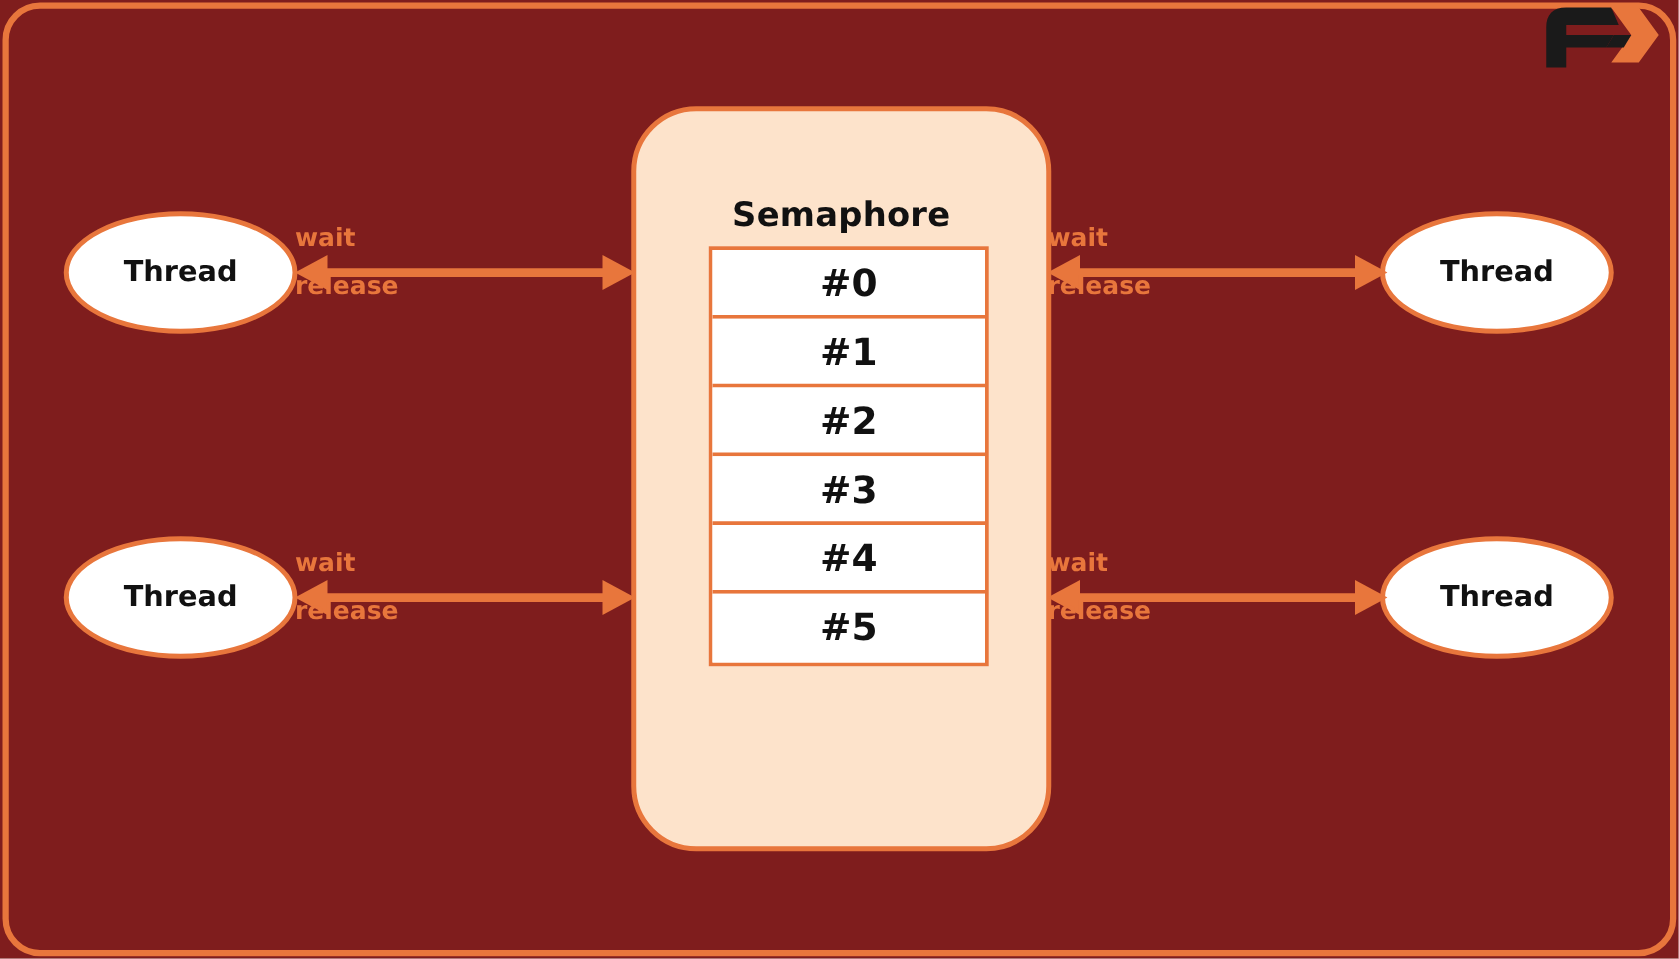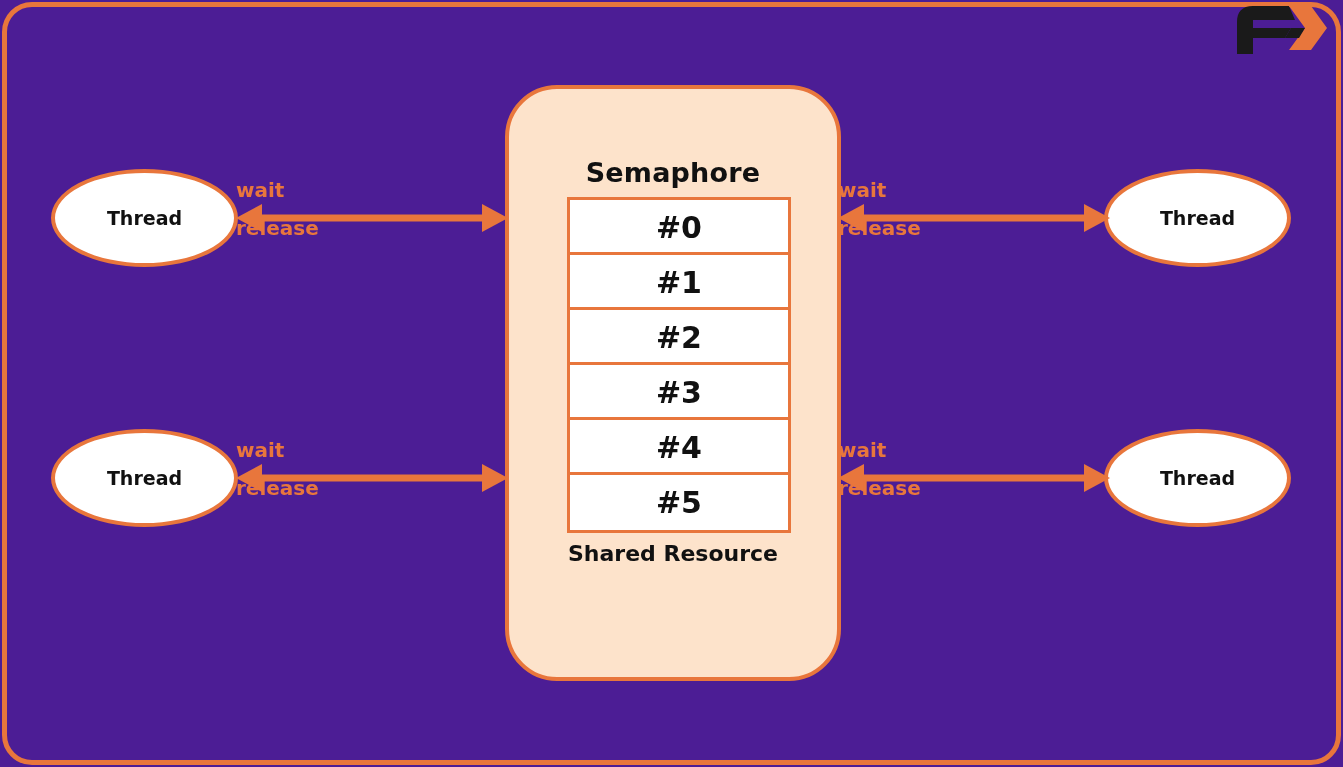--- a/index.html
+++ b/index.html
@@ -6,21 +6,21 @@
     margin: 0; padding: 0;
     background: #ffffff;
   }
   body {
     font-family: "DejaVu Sans", sans-serif;
   }
   #canvas {
     position: relative;
     width: 1343px;
     height: 767px;
-    background: #4c1d95;
+    background: #7f1d1d;
     overflow: hidden;
   }
   
   .frame {
     position: absolute;
     left: 2px; top: 2px;
     width: 1339px; height: 763px;
     box-sizing: border-box;
     border: 5px solid #E8763C;
     border-radius: 30px;
@@ -90,21 +90,21 @@
     height: 98px;
     box-sizing: border-box;
     border: 4px solid #E8763C;
     border-radius: 50%;
     background: #ffffff;
     display: flex;
     align-items: center;
     justify-content: center;
   }
   .thread-label {
-    font-size: 19px;
+    font-size: 23px;
     font-weight: bold;
     color: #111111;
     text-align: right;
   }
   .thread.tl { left: 51px;   top: 169px; }
   .thread.bl { left: 51px;   top: 429px; }
   .thread.tr { left: 1104px; top: 169px; }
   .thread.br { left: 1104px; top: 429px; }
   
   .conn {
@@ -147,21 +147,20 @@
 
     <div class="slot-table">
       <div class="slot">#0</div>
       <div class="slot">#1</div>
       <div class="slot">#2</div>
       <div class="slot">#3</div>
       <div class="slot">#4</div>
       <div class="slot">#5</div>
     </div>
 
-    <div class="sem-caption">Shared Resource</div>
   </div>
 
   <div class="thread tl">
     <span class="thread-label">Thread</span>
   </div>
   <div class="thread bl">
     <span class="thread-label">Thread</span>
   </div>
   <div class="thread tr">
     <span class="thread-label">Thread</span>

